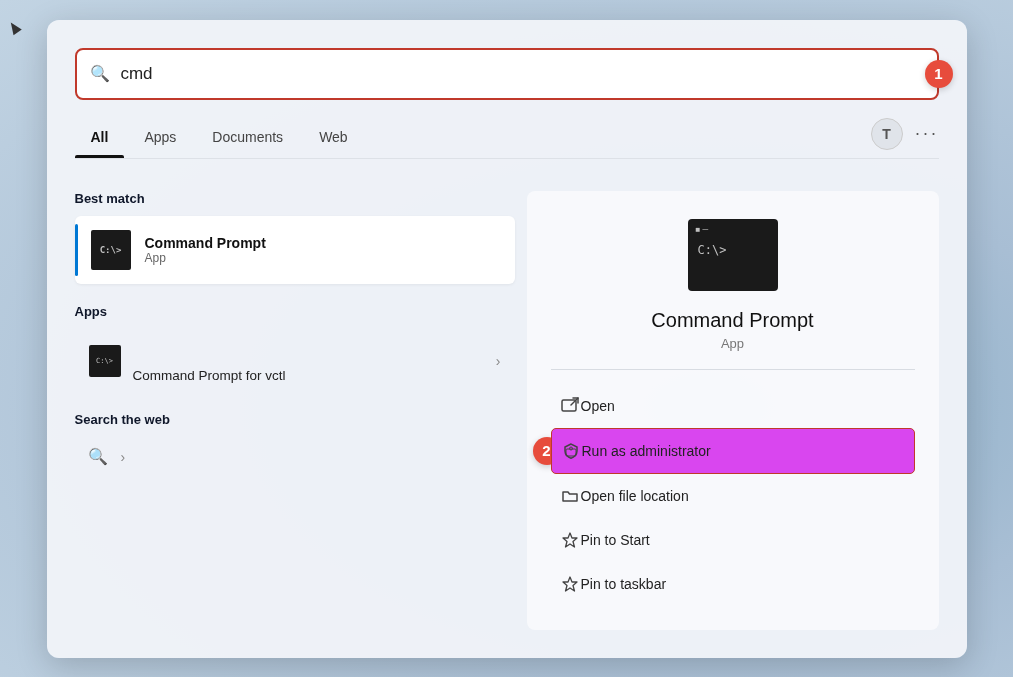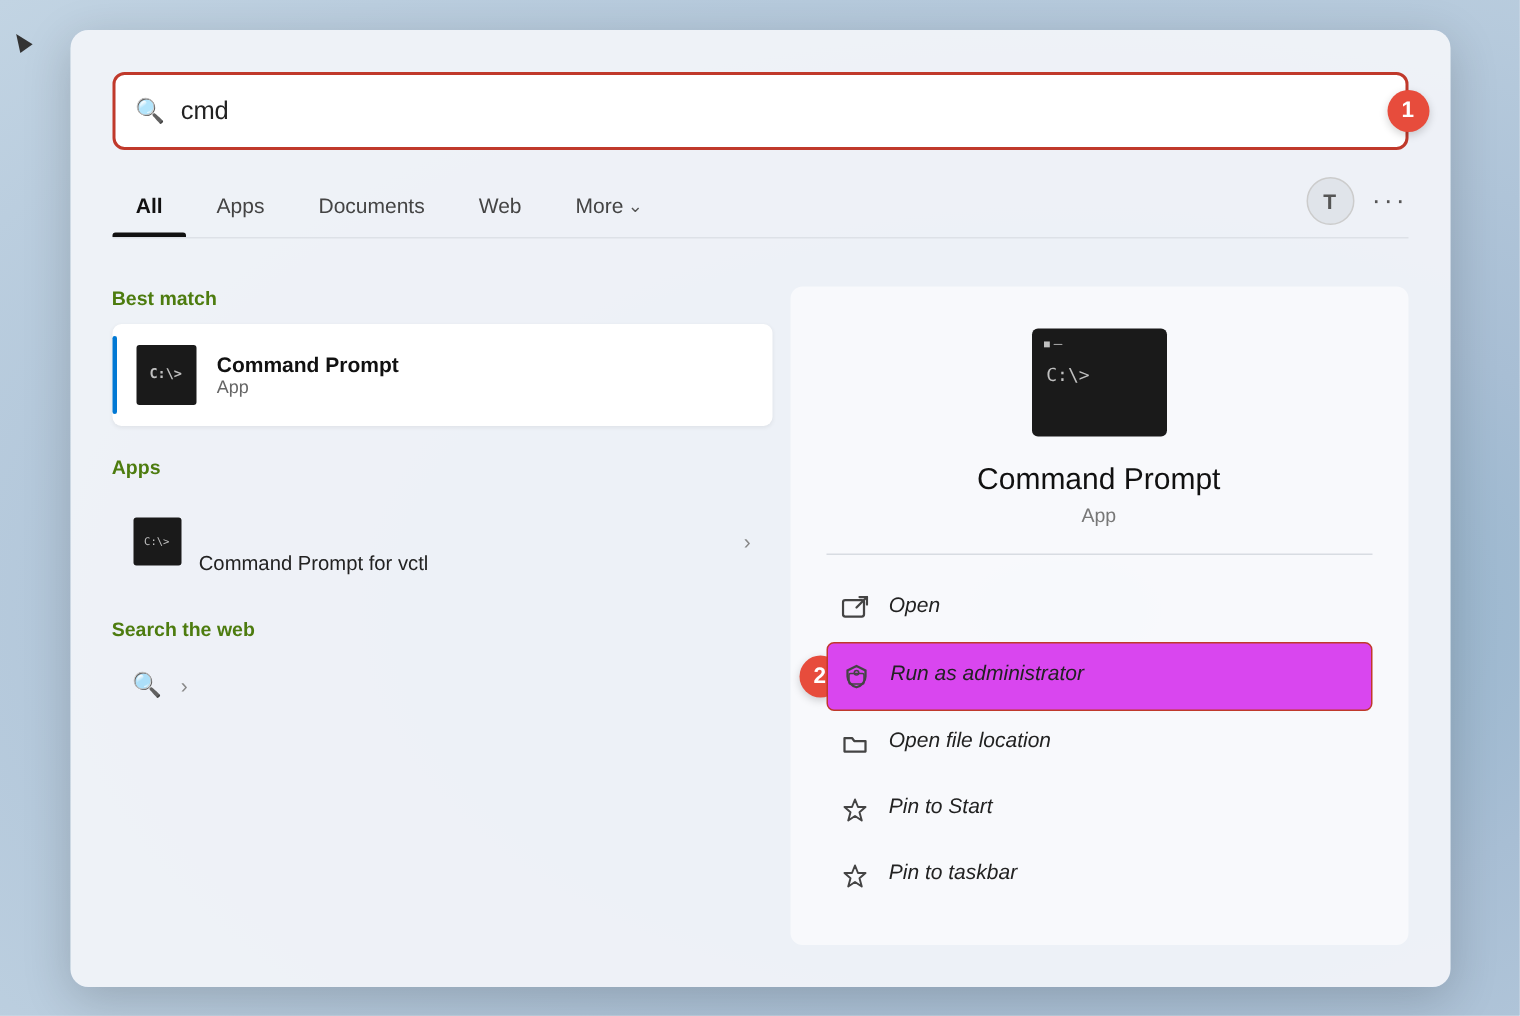--- a/index.html
+++ b/index.html
@@ -158,21 +158,21 @@
 
     
     .left-panel {
       flex: 0 0 440px;
       min-width: 0;
     }
 
     .section-title {
       font-size: 13px;
       font-weight: 700;
-      color: #4d7c0f;
+      color: #0f172a;
       margin-bottom: 10px;
     }
 
     
     .best-match-item {
       background: #fff;
       border-radius: 6px;
       padding: 14px 16px;
       display: flex;
       align-items: center;
@@ -348,26 +348,26 @@
       background: #d8dce2;
       margin-bottom: 14px;
     }
 
     
     .action-list {
       width: 100%;
     }
     .action-item {
       display: flex;
+      align-items: center;
       padding: 11px 8px;
-      gap: 12px;
+      gap: 0;
       cursor: pointer;
       border-radius: 5px;
       position: relative;
-      font-style: italic;
     }
     .action-item.highlighted {
       background: #d946ef;
       border: 1.5px solid #c0392b;
     }
     .action-icon {
       width: 22px;
       height: 22px;
       display: flex;
       align-items: center;
@@ -416,24 +416,20 @@
       <span class="search-input-text">cmd</span>
     </div>
     <div class="step-badge">1</div>
   </div>
 
   <div class="tabs-row">
     <div class="tab active">All</div>
     <div class="tab">Apps</div>
     <div class="tab">Documents</div>
     <div class="tab">Web</div>
-    <div class="tab tab-more">
-      <span>More</span>
-      <span style="font-size:12px; color:#555;">⌄</span>
-    </div>
     <div class="tabs-right">
       <div class="avatar-circle">T</div>
       <div class="dots-btn">···</div>
     </div>
   </div>
 
   <div class="main-content">
 
     <div class="left-panel">
 

